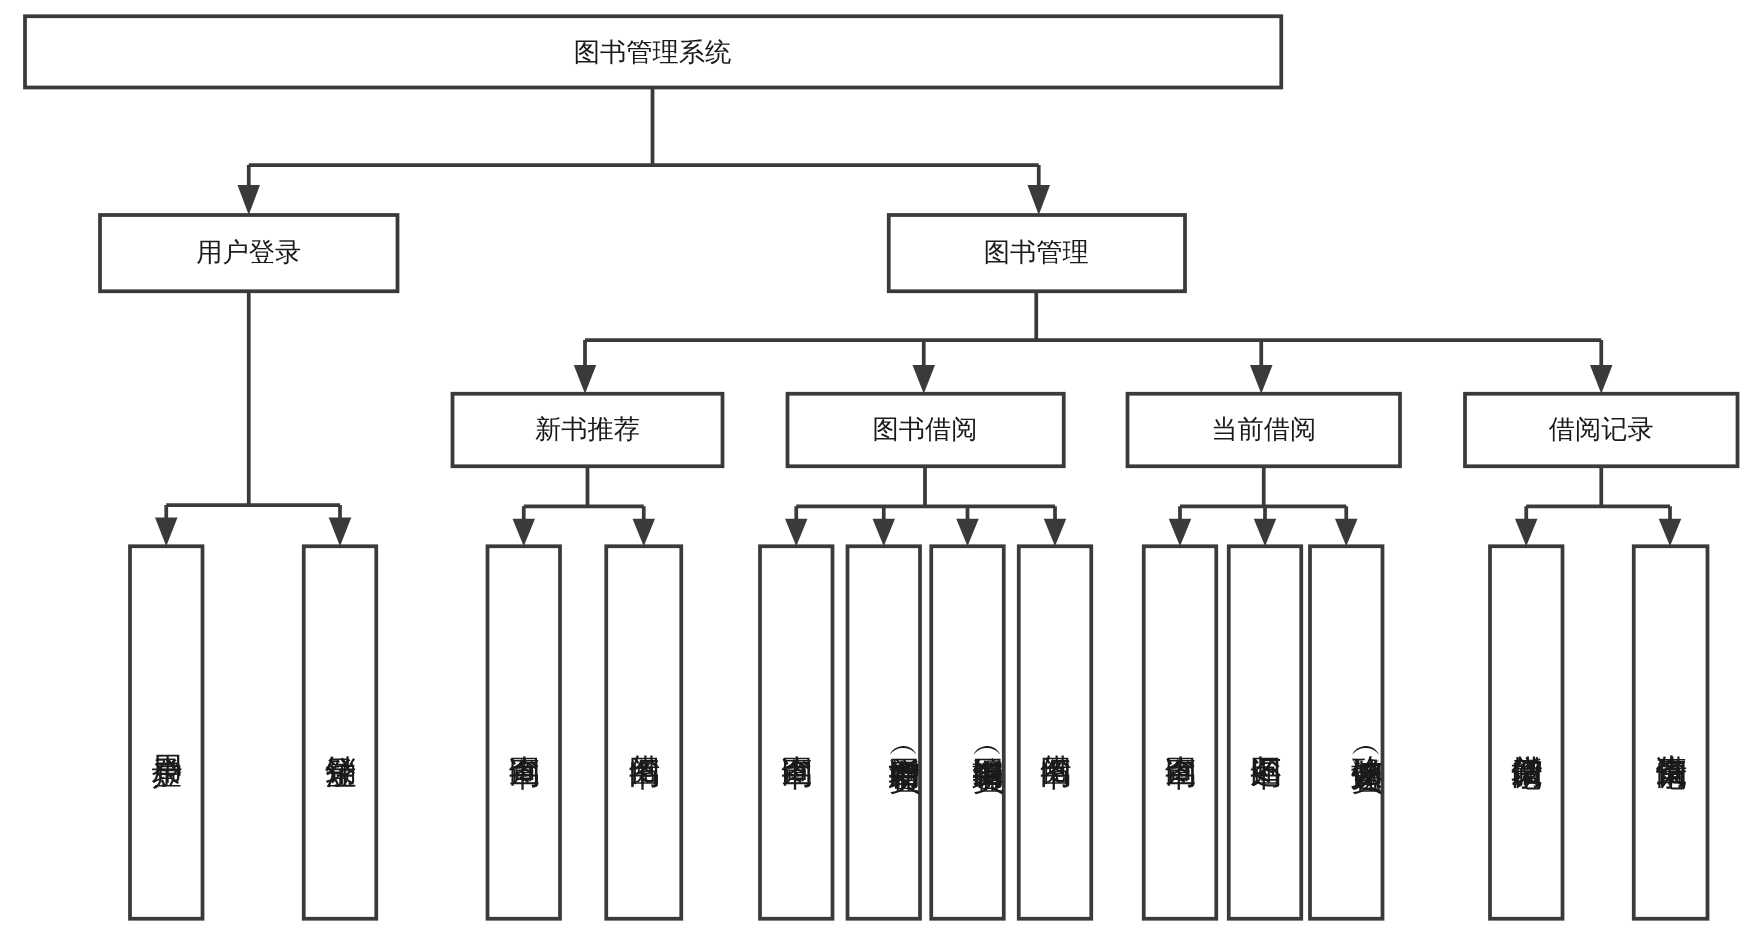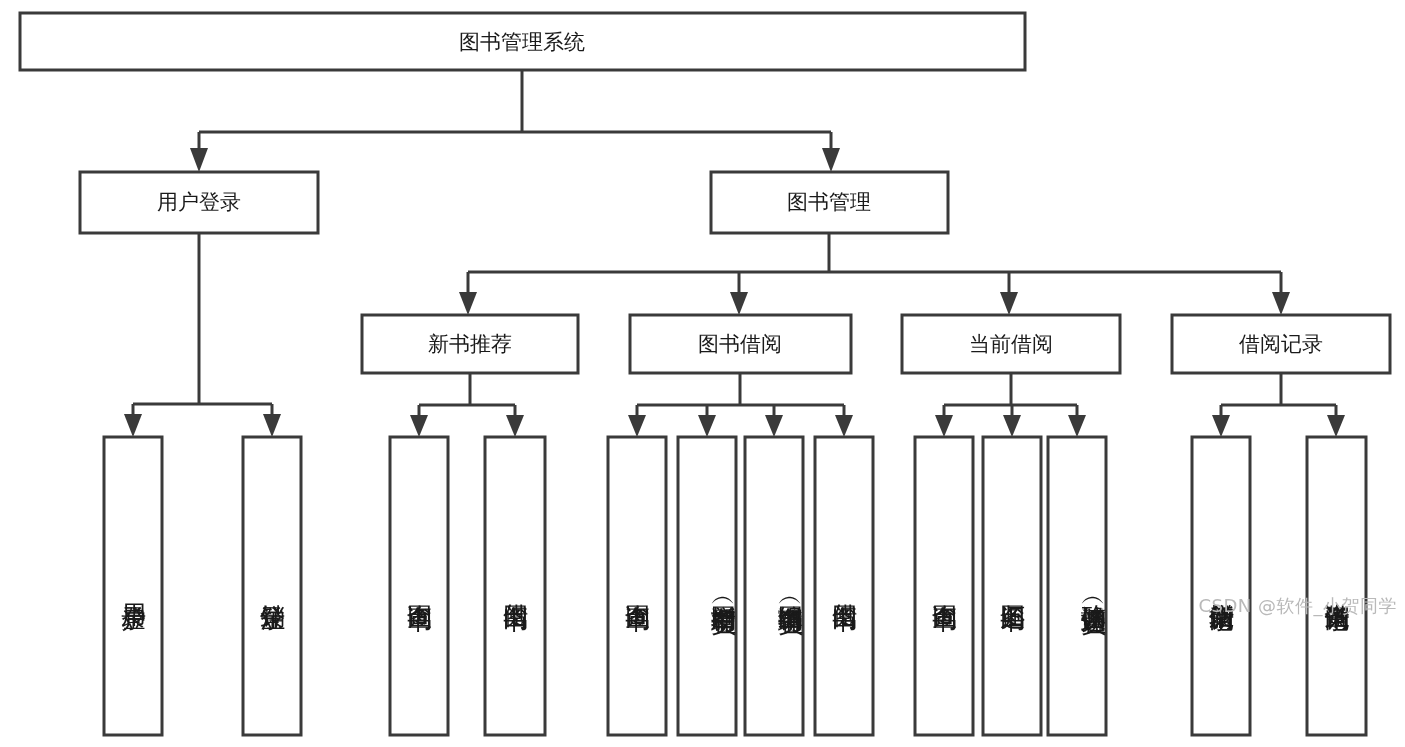--- a/index.html
+++ b/index.html
@@ -216,15 +216,14 @@
   <div class="leaf-label" style="left:608px; top:437px; width:58px; height:298px;">查询图书</div>
   <div class="leaf-label" style="left:678px; top:443px; width:58px; height:292px; align-items:flex-start;">新增图书（管理员）</div>
   <div class="leaf-label" style="left:745px; top:443px; width:58px; height:292px; align-items:flex-start;">编辑图书（管理员）</div>
   <div class="leaf-label" style="left:815px; top:437px; width:58px; height:298px;">借阅图书</div>
   <div class="leaf-label" style="left:915px; top:437px; width:58px; height:298px;">查询图书</div>
   <div class="leaf-label" style="left:983px; top:437px; width:58px; height:298px;">归还图书</div>
   <div class="leaf-label" style="left:1048px; top:443px; width:58px; height:292px; align-items:flex-start;">确认归还（管理员）</div>
   <div class="leaf-label" style="left:1192px; top:437px; width:58px; height:298px;">新增借阅记录</div>
   <div class="leaf-label" style="left:1307px; top:437px; width:59px; height:298px;">查询借阅记录</div>
 
-  <div class="watermark">CSDN @软件_小贺同学</div>
 
 </div>
 
 </body></html>

